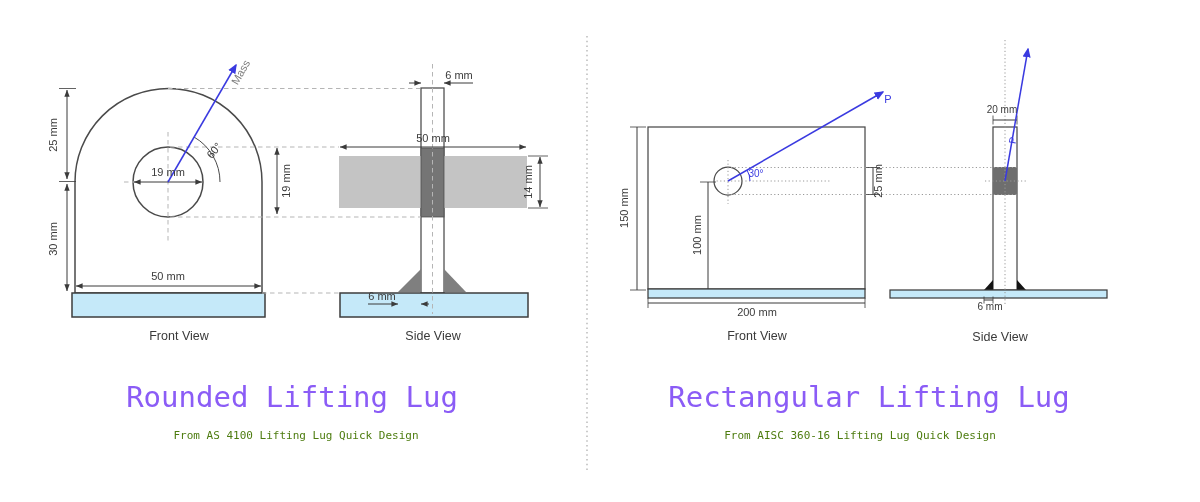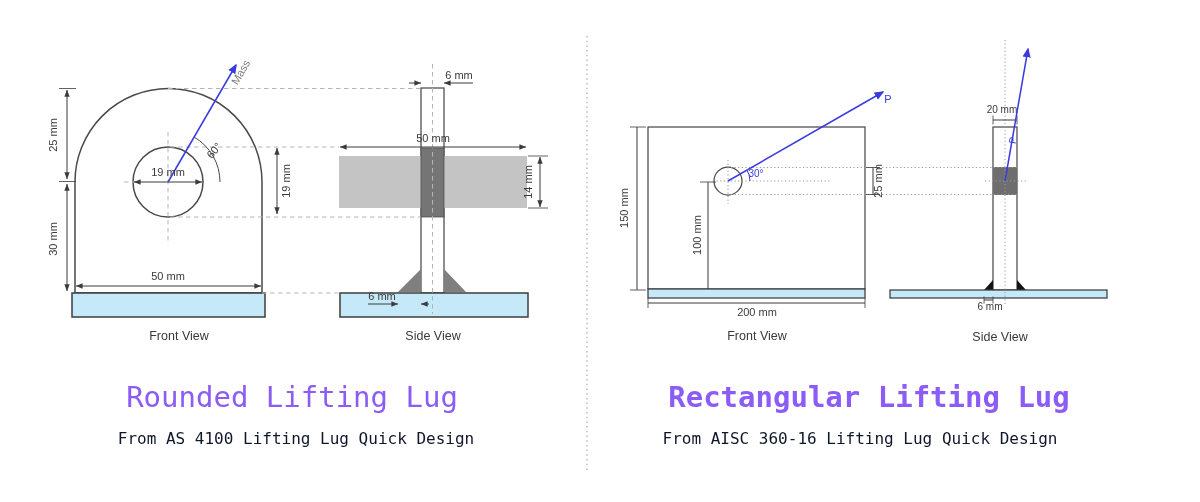--- a/index.html
+++ b/index.html
@@ -7,21 +7,21 @@
           font-family:"Liberation Sans",sans-serif;}
   .canvas svg{position:absolute;left:0;top:0;}
   .dim-text{font-family:"Liberation Sans",sans-serif;font-size:11px;fill:#3b3b3b;}
   .dim-text-sm{font-family:"Liberation Sans",sans-serif;font-size:10px;fill:#3b3b3b;}
   .view-label{font-family:"Liberation Sans",sans-serif;font-size:12.5px;fill:#3a3a3a;}
   .blue-text{fill:#3a3ae0;}
   .gray-text{fill:#7a7a7a;}
   .big-title{position:absolute;transform:translateX(-50%);white-space:nowrap;
              font-family:"DejaVu Sans Mono",monospace;font-size:29px;color:#8b5cf6;}
   .sub-title{position:absolute;transform:translateX(-50%);white-space:nowrap;
-             font-family:"DejaVu Sans Mono",monospace;font-size:16px;color:#0f172a;}
+             font-family:"DejaVu Sans Mono",monospace;font-size:11px;color:#4d7c0f;}
 </style>
 </head>
 <body>
 
 <div class="canvas">
 
 <svg width="1200" height="502" viewBox="0 0 1200 502">
   <defs>
     <marker id="arrD" viewBox="0 0 10 10" refX="9.5" refY="5" markerWidth="7" markerHeight="7" orient="auto-start-reverse">
       <path d="M0,1.2 L9.8,5 L0,8.8 z" fill="#3b3b3b"></path>
@@ -141,16 +141,16 @@
     <text class="dim-text-sm" x="1002" y="113" text-anchor="middle">20 mm</text>
     <text class="dim-text-sm blue-text" transform="translate(1016,141) rotate(-80)" text-anchor="middle">P</text>
     <text class="dim-text-sm" x="990" y="310" text-anchor="middle">6 mm</text>
     <text class="view-label" x="757" y="340" text-anchor="middle">Front View</text>
     <text class="view-label" x="1000" y="341" text-anchor="middle">Side View</text>
   </g>
 </svg>
 
 <div class="big-title" style="left:292px; top:380px;">Rounded Lifting Lug</div>
 <div class="sub-title" style="left:296px; top:429px;">From AS 4100 Lifting Lug Quick Design</div>
-<div class="big-title" style="left:869px; top:380px;font-weight:bold;">Rectangular Lifting Lug</div>
+<div class="big-title" style="left:869px; top:380px;">Rectangular Lifting Lug</div>
 <div class="sub-title" style="left:860px; top:429px;">From AISC 360-16 Lifting Lug Quick Design</div>
 
 </div>
 
 </body></html>

